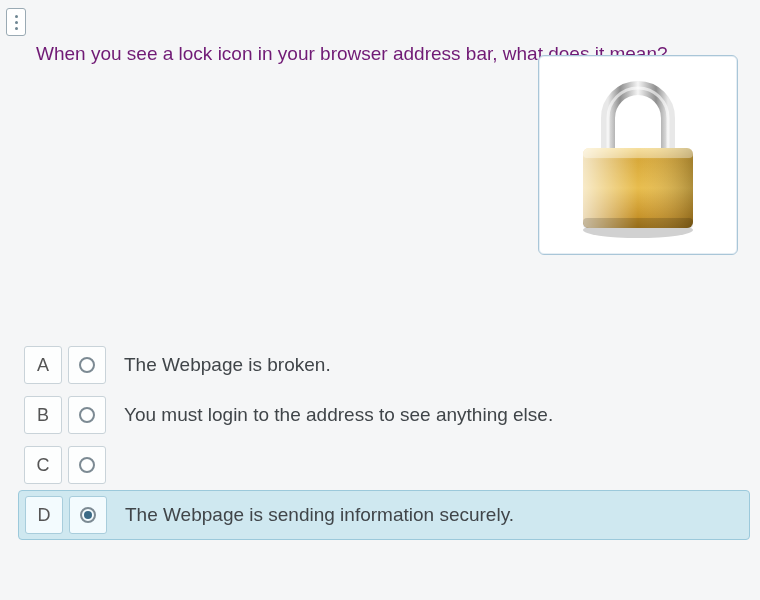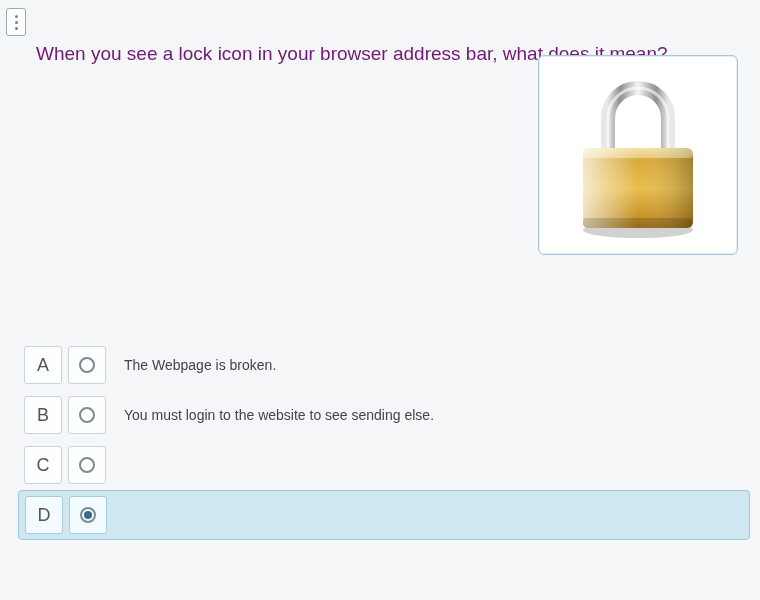--- a/index.html
+++ b/index.html
@@ -100,21 +100,21 @@
       margin-right: 18px;
     }
     .radio-outer {
       width: 16px; height:16px; border:2px solid #7c8a93; border-radius:50%;
       display:flex;align-items:center;justify-content:center;
     }
     .radio-inner {
       width: 8px; height:8px; background:#3a6a86; border-radius:50%;
     }
     .option-text {
-      font-size: 14px;
+      font-size: 19px;
       color:#404549;
     }
     .option-row.selected .letter-box,
     .option-row.selected .radio-box { background:#f3fbfe; border-color:#a8cddc;}
   </style>
 </head>
 <body>
 
 <div class="header">
   <div class="bookmark-icon">
@@ -166,32 +166,33 @@
       <div class="radio-outer"></div>
     </div>
     <div class="option-text">The Webpage is broken.</div>
   </div>
 
   <div class="option-row">
     <div class="letter-box">B</div>
     <div class="radio-box">
       <div class="radio-outer"></div>
     </div>
-    <div class="option-text">You must login to the website to see sending else.</div>
+    <div class="option-text">You must login to the address to see anything else.</div>
   </div>
 
   <div class="option-row">
     <div class="letter-box">C</div>
     <div class="radio-box">
       <div class="radio-outer"></div>
     </div>
   </div>
 
   <div class="option-row selected">
     <div class="letter-box">D</div>
     <div class="radio-box">
       <div class="radio-outer">
         <div class="radio-inner"></div>
       </div>
     </div>
+    <div class="option-text">The Webpage is sending information securely.</div>
   </div>
 
 </div>
 
 </body></html>

